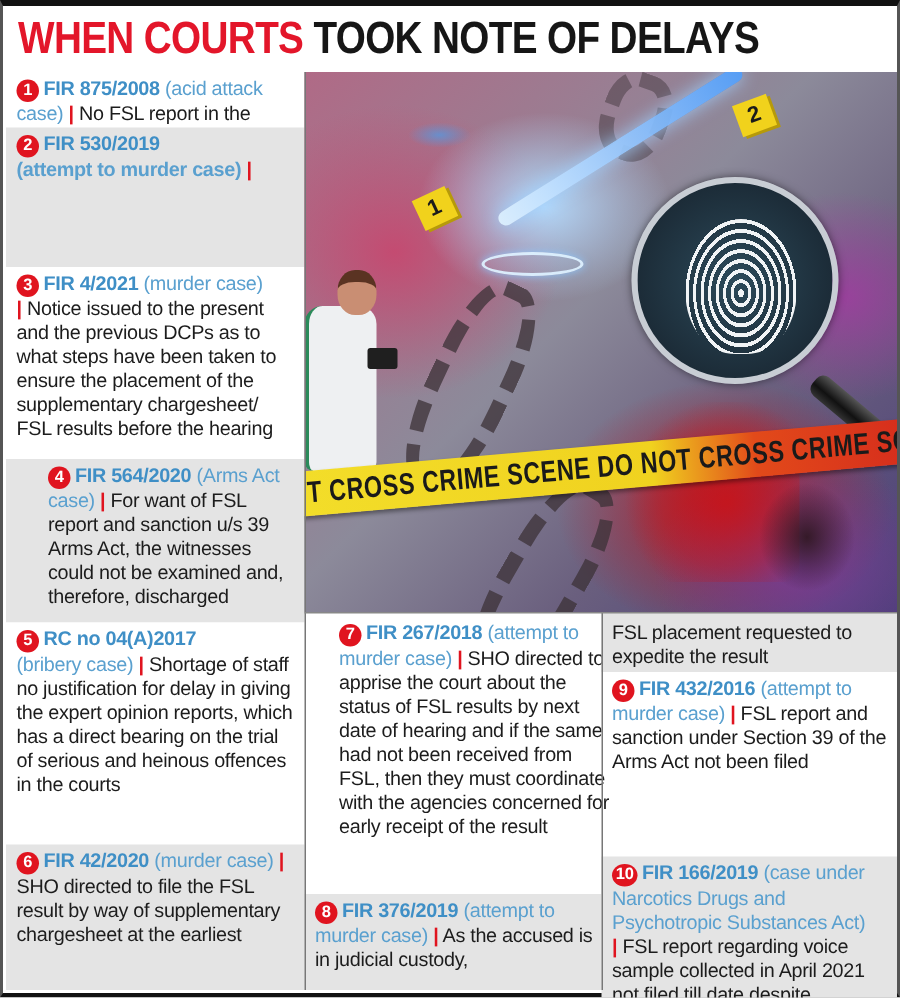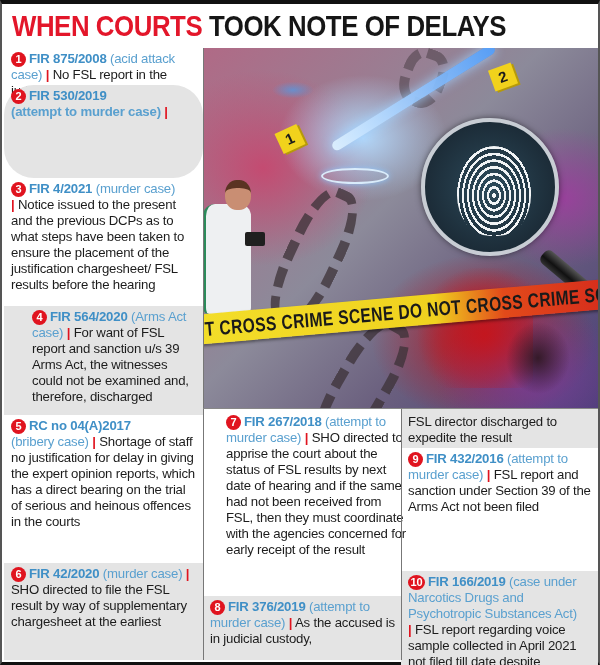--- a/index.html
+++ b/index.html
@@ -136,26 +136,26 @@
 
 <div class="title">
   <span class="red">WHEN COURTS</span>
   <span class="black">TOOK NOTE OF DELAYS</span>
 </div>
 
 <div class="item white" style="left:4px; top:48px; width:199px; height:37px;">
   <span class="num">1</span><span class="fir">FIR 875/2008</span> <span class="case">(acid attack case)</span> <span class="bar">|</span> <span class="desc">No FSL report in the judicial file so far</span>
 </div>
 
-<div class="item grey" style="left:4px; top:85px; width:199px; height:93px;border-radius:30px;">
+<div class="item grey" style="left:4px; top:85px; width:199px; height:93px;">
   <span class="num">2</span><span class="fir">FIR 530/2019</span><br><span class="case" style="font-weight:bold;">(attempt to murder case)</span> <span class="bar">|</span><br>
 </div>
 
 <div class="item white" style="left:4px; top:178px; width:199px; height:157px;">
-  <span class="num">3</span><span class="fir">FIR 4/2021</span> <span class="case">(murder case)</span><br><span class="bar">|</span> <span class="desc">Notice issued to the present and the previous DCPs as to what steps have been taken to ensure the placement of the justification chargesheet/ FSL results before the hearing</span>
+  <span class="num">3</span><span class="fir">FIR 4/2021</span> <span class="case">(murder case)</span><br><span class="bar">|</span> <span class="desc">Notice issued to the present and the previous DCPs as to what steps have been taken to ensure the placement of the supplementary chargesheet/ FSL results before the hearing</span>
 </div>
 
 <div class="item grey" style="left:4px; top:306px; width:199px; height:109px;padding-left:28px;">
   <span class="num">4</span><span class="fir">FIR 564/2020</span> <span class="case">(Arms Act case)</span> <span class="bar">|</span> <span class="desc">For want of FSL report and sanction u/s 39 Arms Act, the witnesses could not be examined and, therefore, discharged</span>
 </div>
 
 <div class="item white" style="left:4px; top:415px; width:199px; height:148px;">
   <span class="num">5</span><span class="fir">RC no 04(A)2017</span><br><span class="case">(bribery case)</span> <span class="bar">|</span> <span class="desc">Shortage of staff no justification for delay in giving the expert opinion reports, which has a direct bearing on the trial of serious and heinous offences in the courts</span>
 </div>
 
@@ -188,21 +188,21 @@
 
 <div class="item white" style="left:203px; top:408px; width:198px; height:188px; padding-top:6px;margin-left:16px;">
   <span class="num">7</span><span class="fir">FIR 267/2018</span> <span class="case">(attempt to murder case)</span> <span class="bar">|</span> <span class="desc">SHO directed to apprise the court about the status of FSL results by next date of hearing and if the same had not been received from FSL, then they must coordinate with the agencies concerned for early receipt of the result</span>
 </div>
 
 <div class="item grey" style="left:203px; top:596px; width:198px; height:64px;">
   <span class="num">8</span><span class="fir">FIR 376/2019</span> <span class="case">(attempt to murder case)</span> <span class="bar">|</span> <span class="desc">As the accused is in judicial custody,</span>
 </div>
 
 <div class="item grey" style="left:401px; top:408px; width:197px; height:40px; padding-top:6px;">
-  <span class="desc">FSL director discharged to expedite the result</span>
+  <span class="desc">FSL placement requested to expedite the result</span>
 </div>
 
 <div class="item white" style="left:401px; top:448px; width:197px; height:65px;">
   <span class="num">9</span><span class="fir">FIR 432/2016</span> <span class="case">(attempt to murder case)</span> <span class="bar">|</span> <span class="desc">FSL report and sanction under Section 39 of the Arms Act not been filed</span>
 </div>
 
 <div class="item grey" style="left:401px; top:523px; width:197px; height:137px;margin-top:48px;">
   <span class="num" style="width:17px;">10</span><span class="fir">FIR 166/2019</span> <span class="case">(case under Narcotics Drugs and Psychotropic Substances Act)</span><br><span class="bar">|</span> <span class="desc">FSL report regarding voice sample collected in April 2021 not filed till date despite repeated orders by the court</span>
 </div>
 

